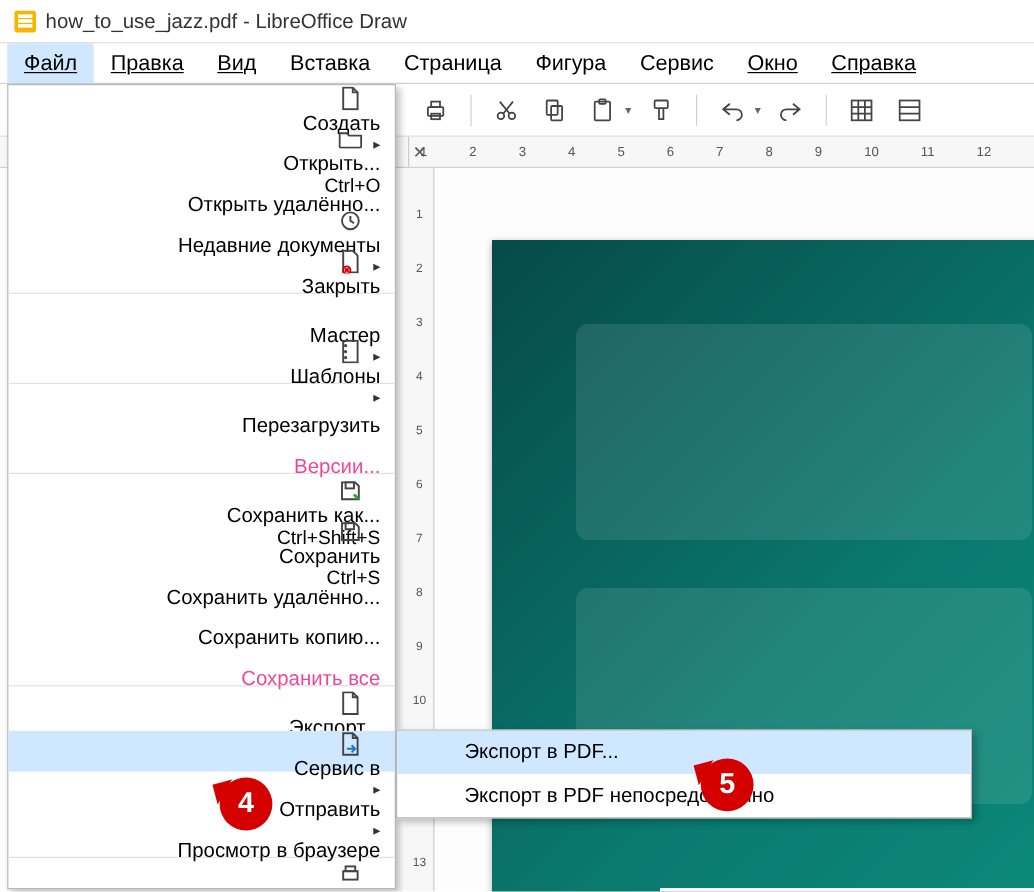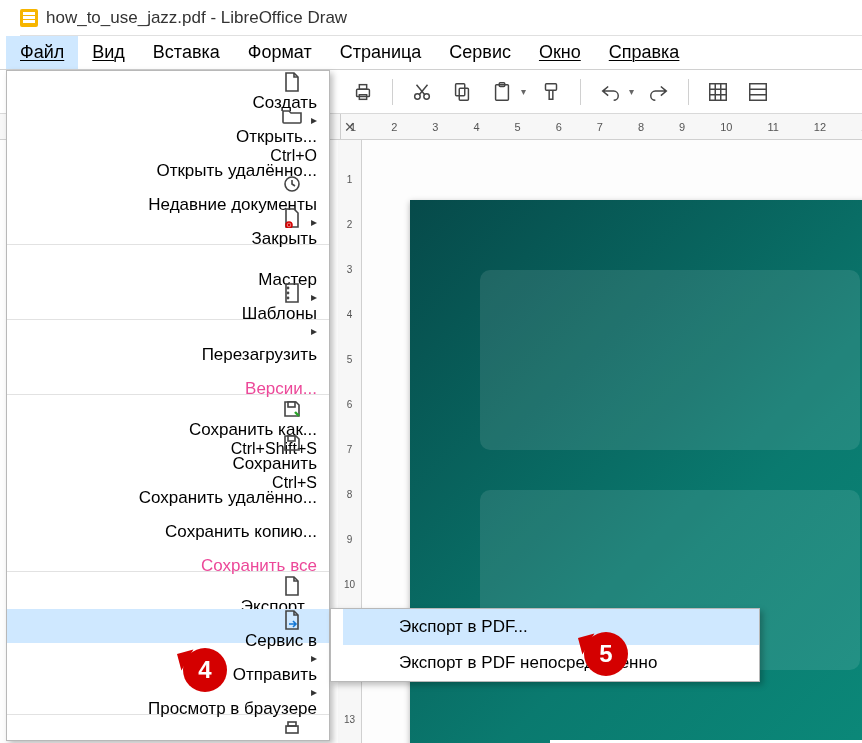--- a/index.html
+++ b/index.html
@@ -1,19 +1,19 @@
 <!DOCTYPE html>
 <html><head>
 <meta charset="utf-8">
 <style>
   * { box-sizing: border-box; margin: 0; padding: 0; font-family: "Segoe UI", Tahoma, sans-serif; }
   body { width: 862px; height: 743px; background: #fff; overflow: hidden; position: relative; font-size: 17px; color: #000; }
 
   
-  .titlebar { height: 36px; display: flex; align-items: center; padding: 0 0; border-bottom: 1px solid #e0e0e0; background: #fff; margin-left: 20px; }
+  .titlebar { height: 36px; display: flex; align-items: center; padding: 0 12px; border-bottom: 1px solid #e0e0e0; background: #fff; }
   .titlebar .doc-icon { width: 18px; height: 18px; background: #f7b500; border-radius: 2px; margin-right: 8px; position: relative; }
   .titlebar .doc-icon::after { content: ""; position: absolute; top:3px; left:3px; right:3px; height:3px; background:#fff; box-shadow:0 4px 0 #fff, 0 8px 0 #fff; }
   .titlebar .title { font-size: 17px; color: #333; }
 
   
   .menubar { height: 34px; display: flex; align-items: stretch; border-bottom: 1px solid #d0d0d0; padding: 0 6px; }
   .menubar .menu { padding: 12px 14px; display: flex; align-items: center; font-size: 18px; cursor: pointer; }
   .menubar .menu.active { background: #cfe8ff; }
   .menubar .menu .ul { text-decoration: underline; text-decoration-thickness: 1px; text-underline-offset: 2px; }
 
@@ -42,21 +42,21 @@
   .dropdown .sep { height:1px; background:#e2e2e2; margin: 3px 0; }
   .mitem { display:flex; align-items:flex-end; height:34px; padding: 0 12px 0 10px; cursor:pointer; position:relative;flex-direction:column; }
   .mitem.hover { background:#cfe8ff; }
   .mitem .icon { width:26px; height:22px; margin-right:12px; display:flex; align-items:center; justify-content:center; flex-shrink:0; }
   .mitem .label { flex:1; font-size:17px; }
   .mitem.disabled .label { color:#ec4899; }
   .mitem .shortcut { font-size:16px; color:#000000; }
   .mitem .arrow { margin-left:8px; color:#333; font-size:12px; }
 
   
-  .submenu { position:absolute; left:330px; top:608px; width:430px; background:#fff; border:1px solid #b8b8b8; box-shadow: 3px 3px 6px rgba(0,0,0,.25); z-index:60;padding-left:12px; }
+  .submenu { position:absolute; left:330px; top:608px; width:480px; background:#fff; border:1px solid #b8b8b8; box-shadow: 3px 3px 6px rgba(0,0,0,.25); z-index:60; }
   .submenu .sitem { display:flex; align-items:center; height:36px; padding: 0 20px 0 56px; font-size:17px; cursor:pointer; }
   .submenu .sitem.hover { background:#cfe8ff; }
 
   
   .callout { position:absolute; width:44px; height:44px; border-radius:50%; background:#d40000; color:#fff; font-size:24px; font-weight:600; display:flex; align-items:center; justify-content:center; z-index:80; }
   .callout::before { content:""; position:absolute; width:0; height:0; border:12px solid transparent; }
   .callout.c4 { left:183px; top:648px; }
   .callout.c4::before { left:-18px; top:-6px; border-right-color:#d40000; transform: rotate(30deg); }
   .callout.c5 { left:584px; top:632px; }
   .callout.c5::before { left:-18px; top:-6px; border-right-color:#d40000; transform: rotate(30deg); }
@@ -70,30 +70,33 @@
 <div class="titlebar">
   <div class="doc-icon"></div>
   <div class="title">how_to_use_jazz.pdf - LibreOffice Draw</div>
 </div>
 
 <div class="menubar">
   <div class="menu active">
       <span class="ul">Файл</span>
     </div>
   <div class="menu">
+      <span class="ul">Правка</span>
+    </div>
+  <div class="menu">
       <span class="ul">Вид</span>
     </div>
   <div class="menu">
       <span>Вставка</span>
     </div>
   <div class="menu">
-      <span>Формат</span>
-    </div>
-  <div class="menu">
       <span>Страница</span>
+    </div>
+  <div class="menu">
+      <span>Фигура</span>
     </div>
   <div class="menu">
       <span>Сервис</span>
     </div>
   <div class="menu">
       <span class="ul">Окно</span>
     </div>
   <div class="menu">
       <span class="ul">Справка</span>
     </div>

